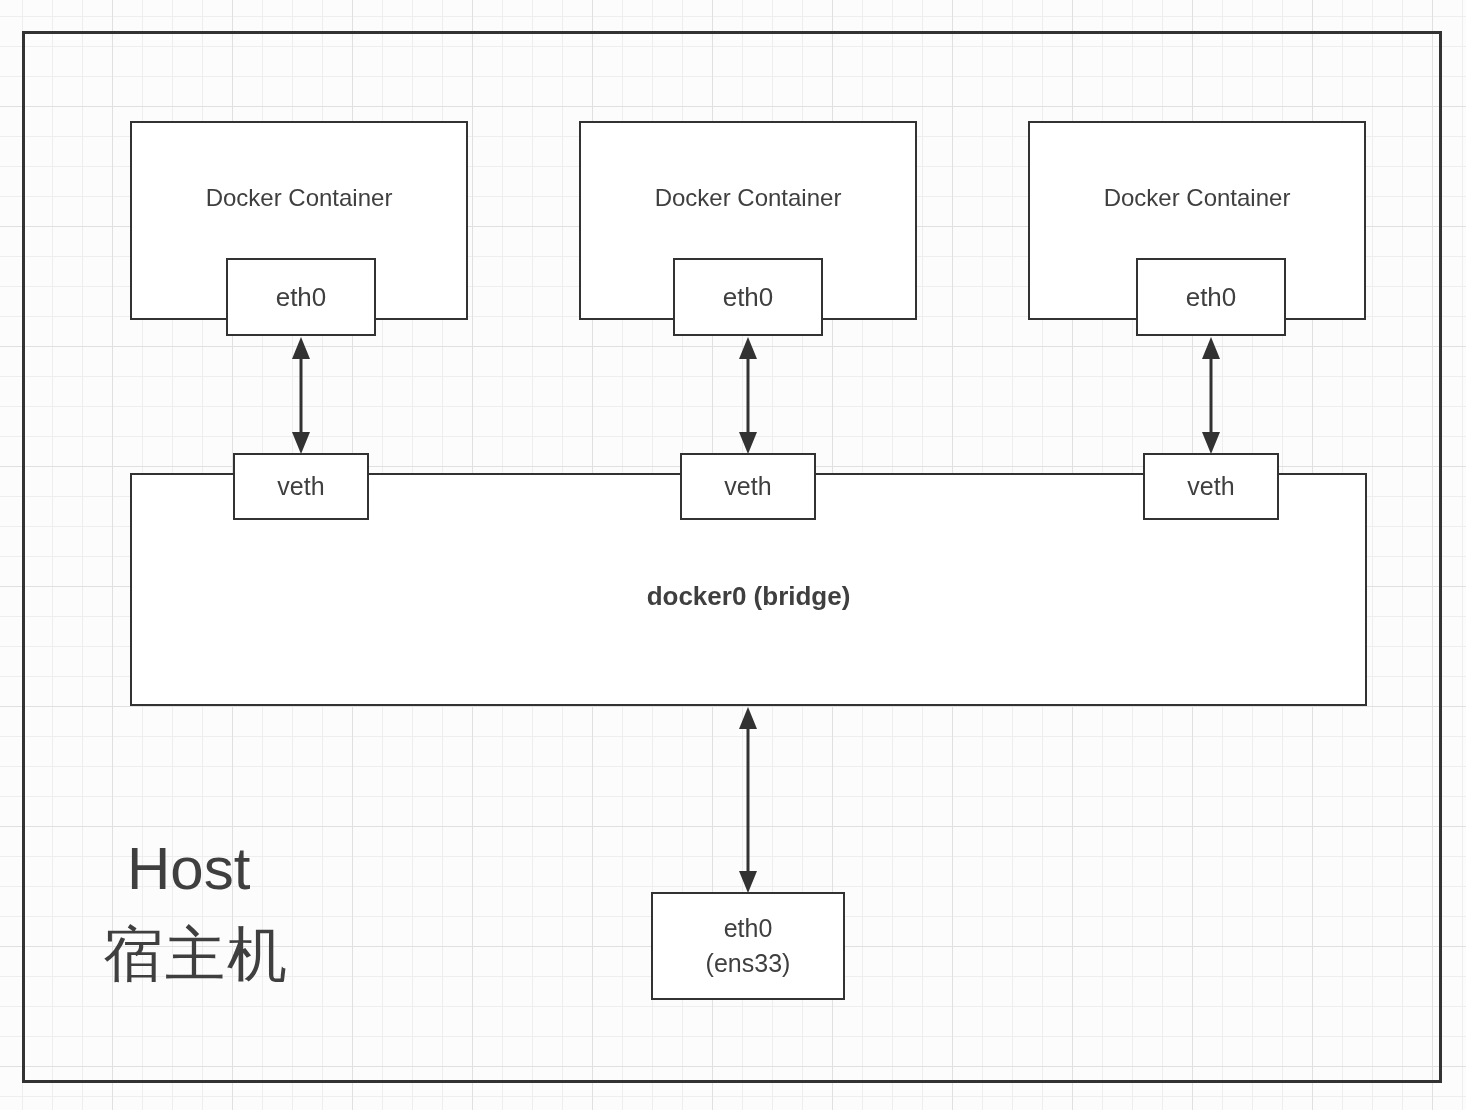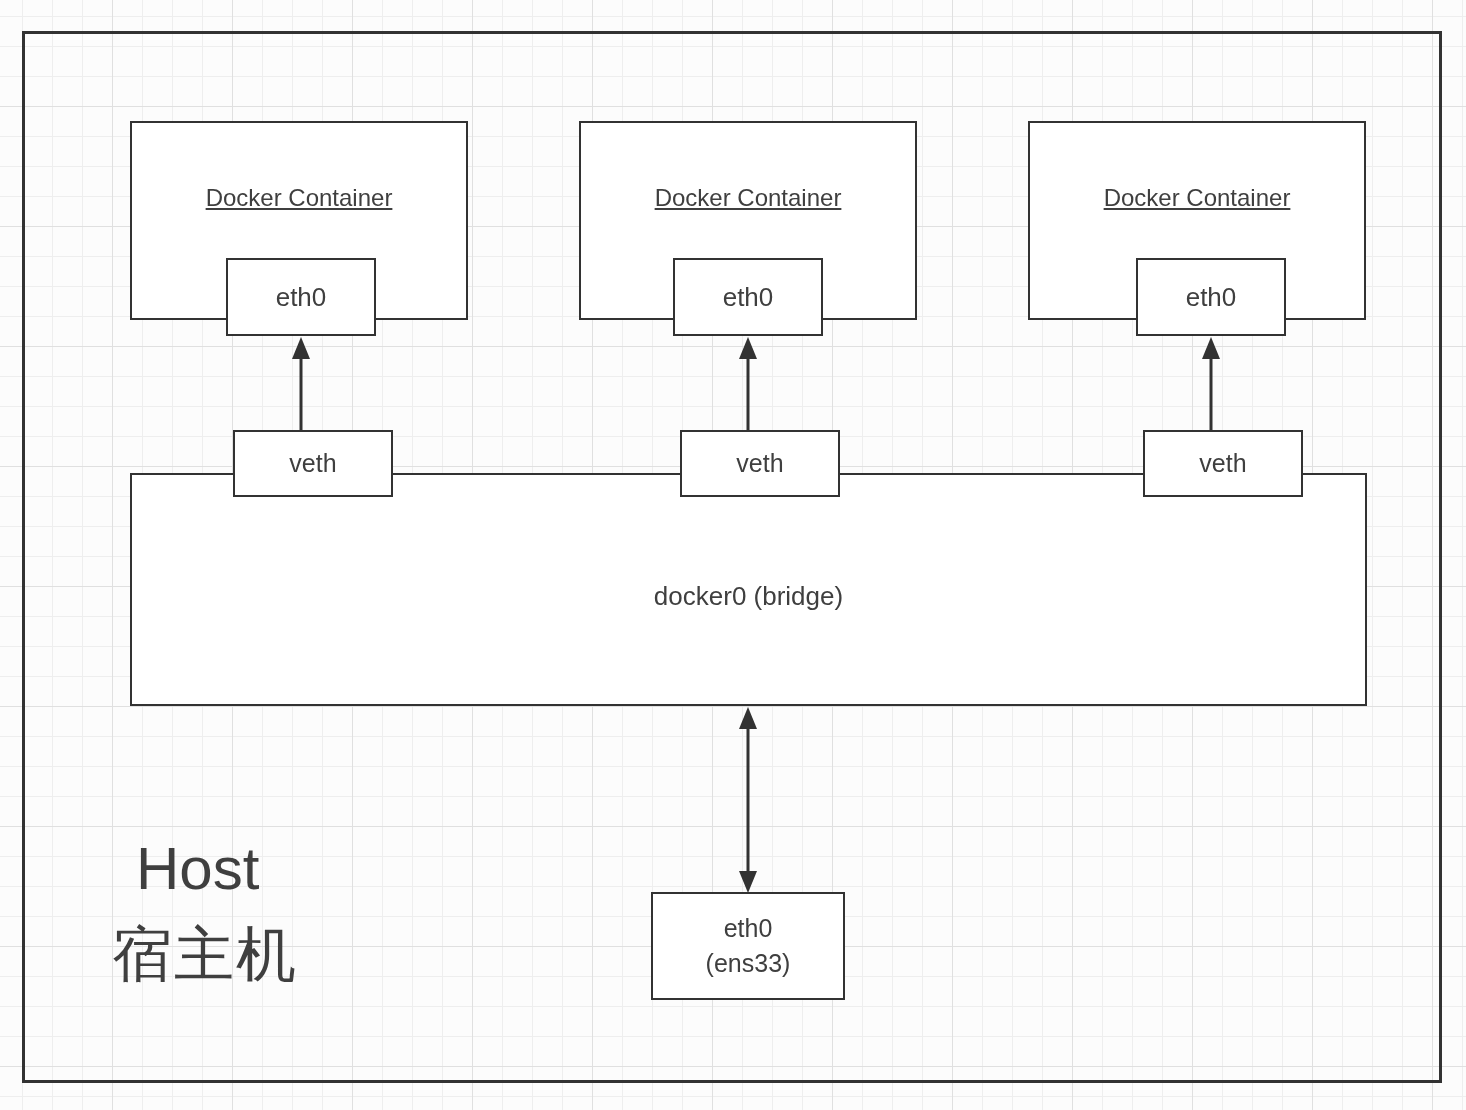--- a/index.html
+++ b/index.html
@@ -40,41 +40,41 @@
   }
   
   .host-box{
     position:absolute;
     left:22px; top:31px;
     width:1420px; height:1052px;
     border:3px solid var(--line);
     background:transparent;
   }
   .container-box{ top:121px; width:338px; height:199px; font-size:24px; }
-  .container-box .label{ margin-bottom:45px;text-decoration:underline; }
+  .container-box .label{ margin-bottom:45px; }
   .col0.container-box{ left:130px; }
   .col1.container-box{ left:579px; }
   .col2.container-box{ left:1028px; }
 
   .eth-box{ top:258px; width:150px; height:78px; font-size:26px; }
   .col0.eth-box{ left:226px; }
   .col1.eth-box{ left:673px; }
   .col2.eth-box{ left:1136px; }
 
-  .veth-box{ top:430px; width:160px; height:67px; font-size:25px; }
+  .veth-box{ top:453px; width:136px; height:67px; font-size:25px; }
   .col0.veth-box{ left:233px; }
   .col1.veth-box{ left:680px; }
   .col2.veth-box{ left:1143px; }
 
   .bridge-box{
     left:130px; top:473px;
     width:1237px; height:233px;
     font-size:26px;
   }
-  .bridge-box .label{ margin-top:14px; }
+  .bridge-box .label{ margin-top:14px;font-weight:bold; }
 
   .hosteth-box{
     left:651px; top:892px;
     width:194px; height:108px;
     font-size:25px; line-height:35px;
     flex-direction:column;
   }
 
   
   .varrow{ position:absolute; width:24px; }
@@ -98,21 +98,21 @@
     border-top:22px solid var(--line);
   }
   .link-arrow{ top:337px; height:117px; }
   .col0.link-arrow{ left:289px; }
   .col1.link-arrow{ left:736px; }
   .col2.link-arrow{ left:1199px; }
   .uplink-arrow{ left:736px; top:707px; height:186px; }
 
   .host-label{
     position:absolute;
-    left:112px; top:826px;
+    left:103px; top:826px;
     font-size:60px;
     line-height:86px;
     color:var(--text);
     white-space:nowrap;
   }
   .host-label .en{ display:block; margin-left:24px; }
   .host-label .zh{ display:block; letter-spacing:2px;text-align:center; }
 </style>
 </head>
 <body>

